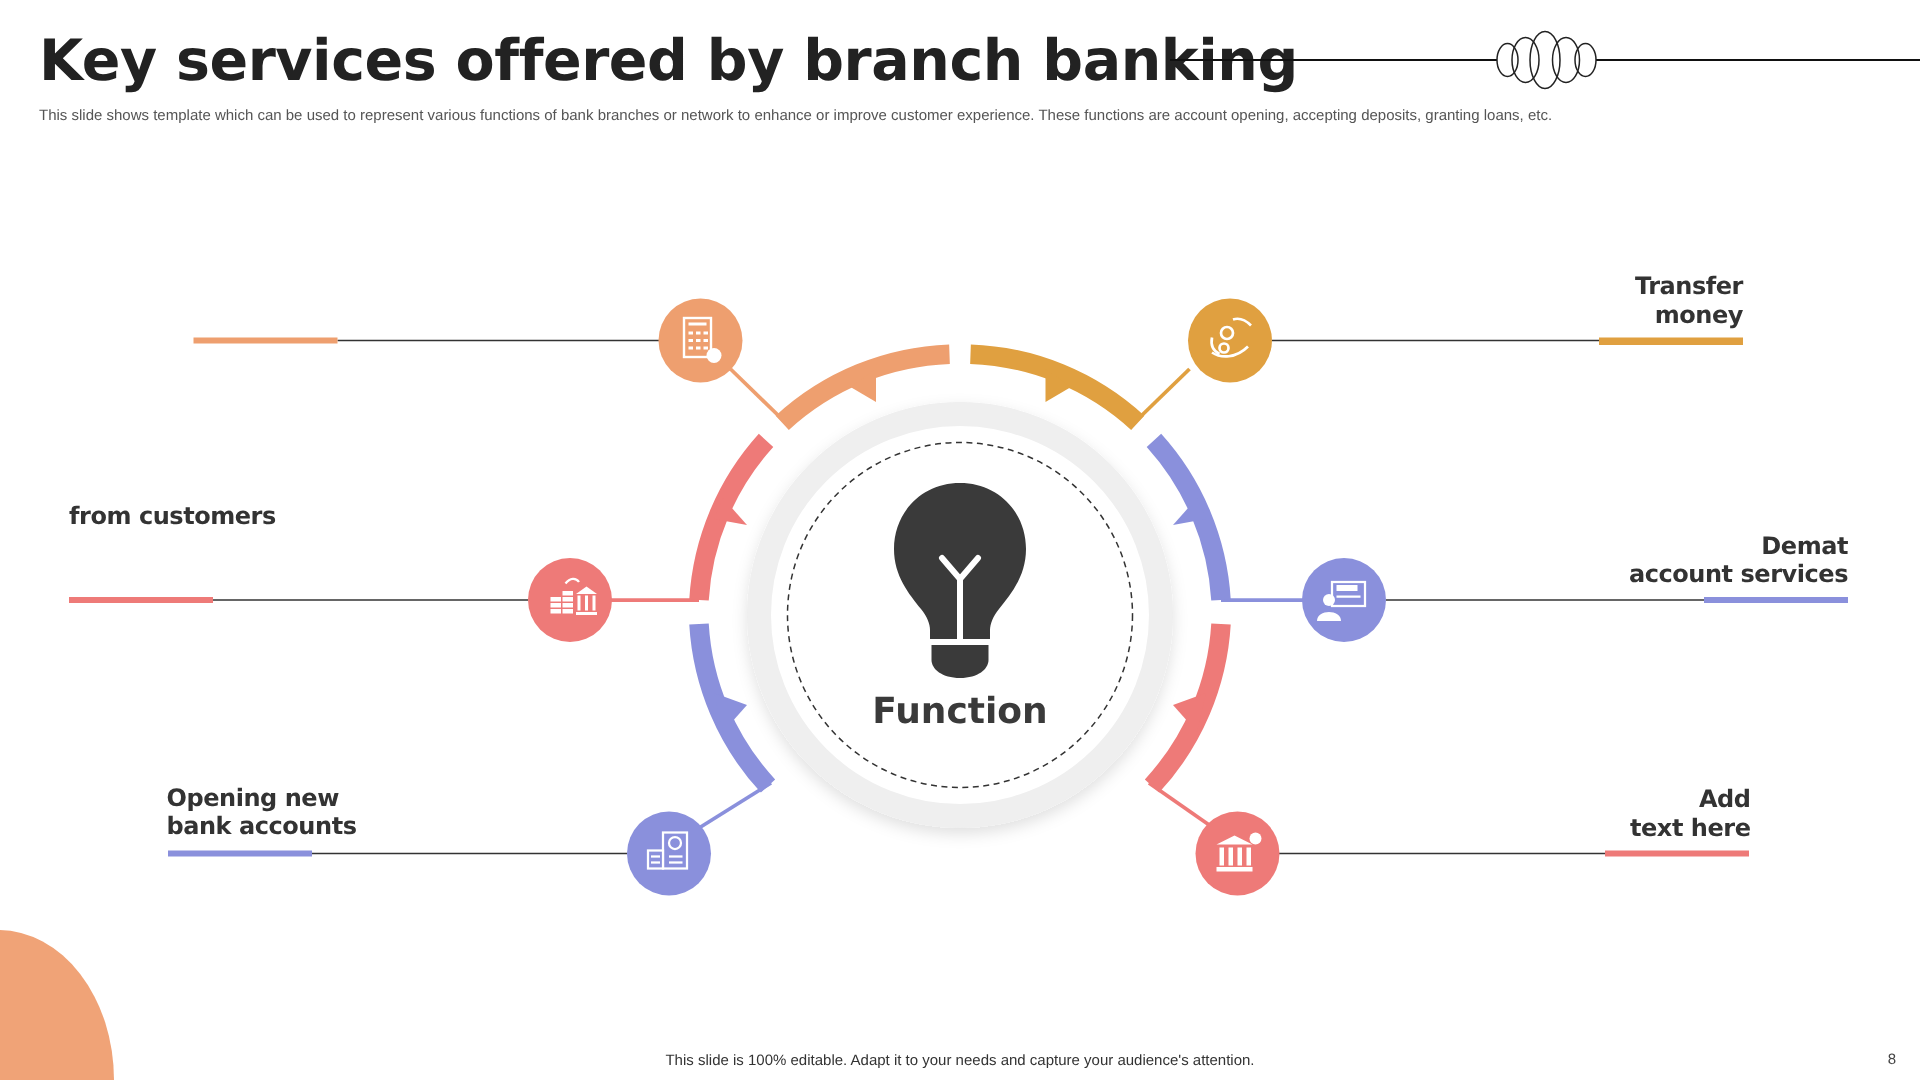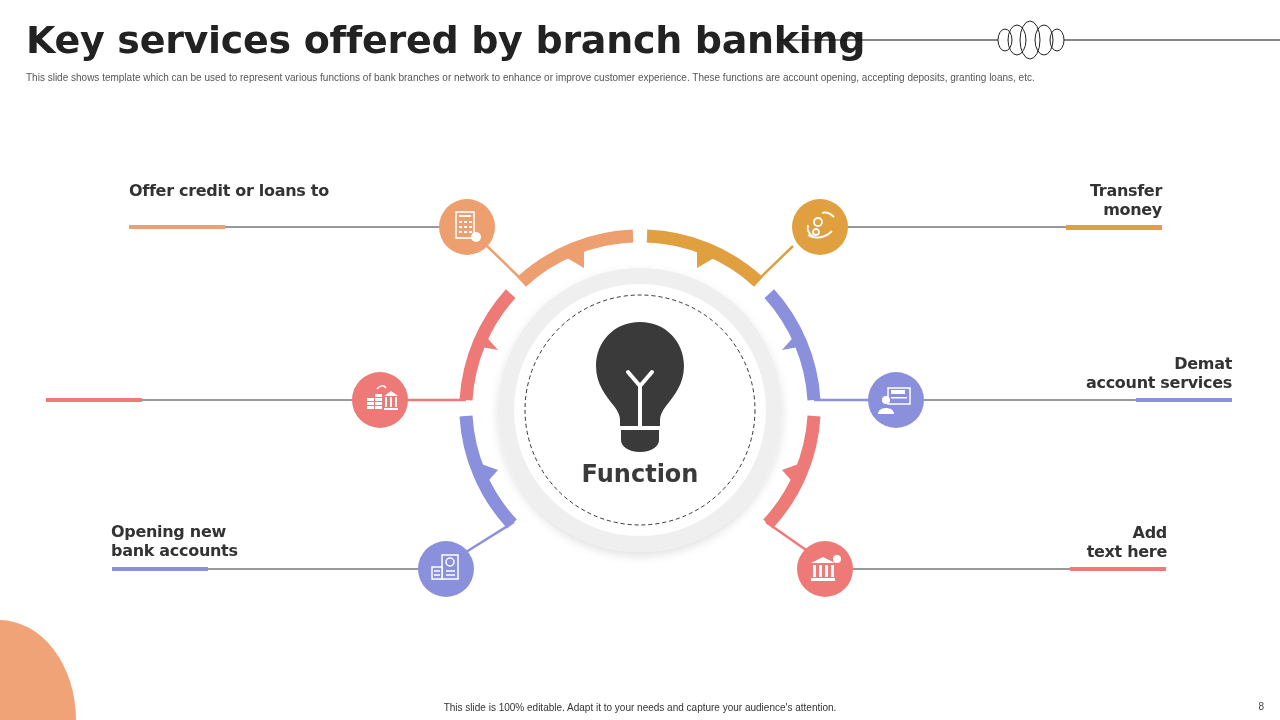--- a/index.html
+++ b/index.html
@@ -178,23 +178,23 @@
       <rect x="6" y="-4" width="3" height="12"></rect>
       <rect x="-14" y="9" width="24" height="3"></rect>
       <circle cx="12" cy="-10" r="4"></circle>
     </g>
   </g>
 </svg>
 
 <div class="func-label">Function</div>
 
 <div class="label" style="left:129px; top:181px;">
-  <span>Offer credit or loans to</span>
 </div>
 <div class="label" style="left:46px; top:334px;">
+    <span>from customers</span>
 </div>
 <div class="label" style="left:111px; top:522px;">
   <span>Opening new</span>
     <span>bank accounts</span>
 </div>
 <div class="label right" style="right:118px; top:181px;">
   <span>Transfer</span>
     <span>money</span>
 </div>
 <div class="label right" style="right:48px; top:354px;margin-left:24px;">

